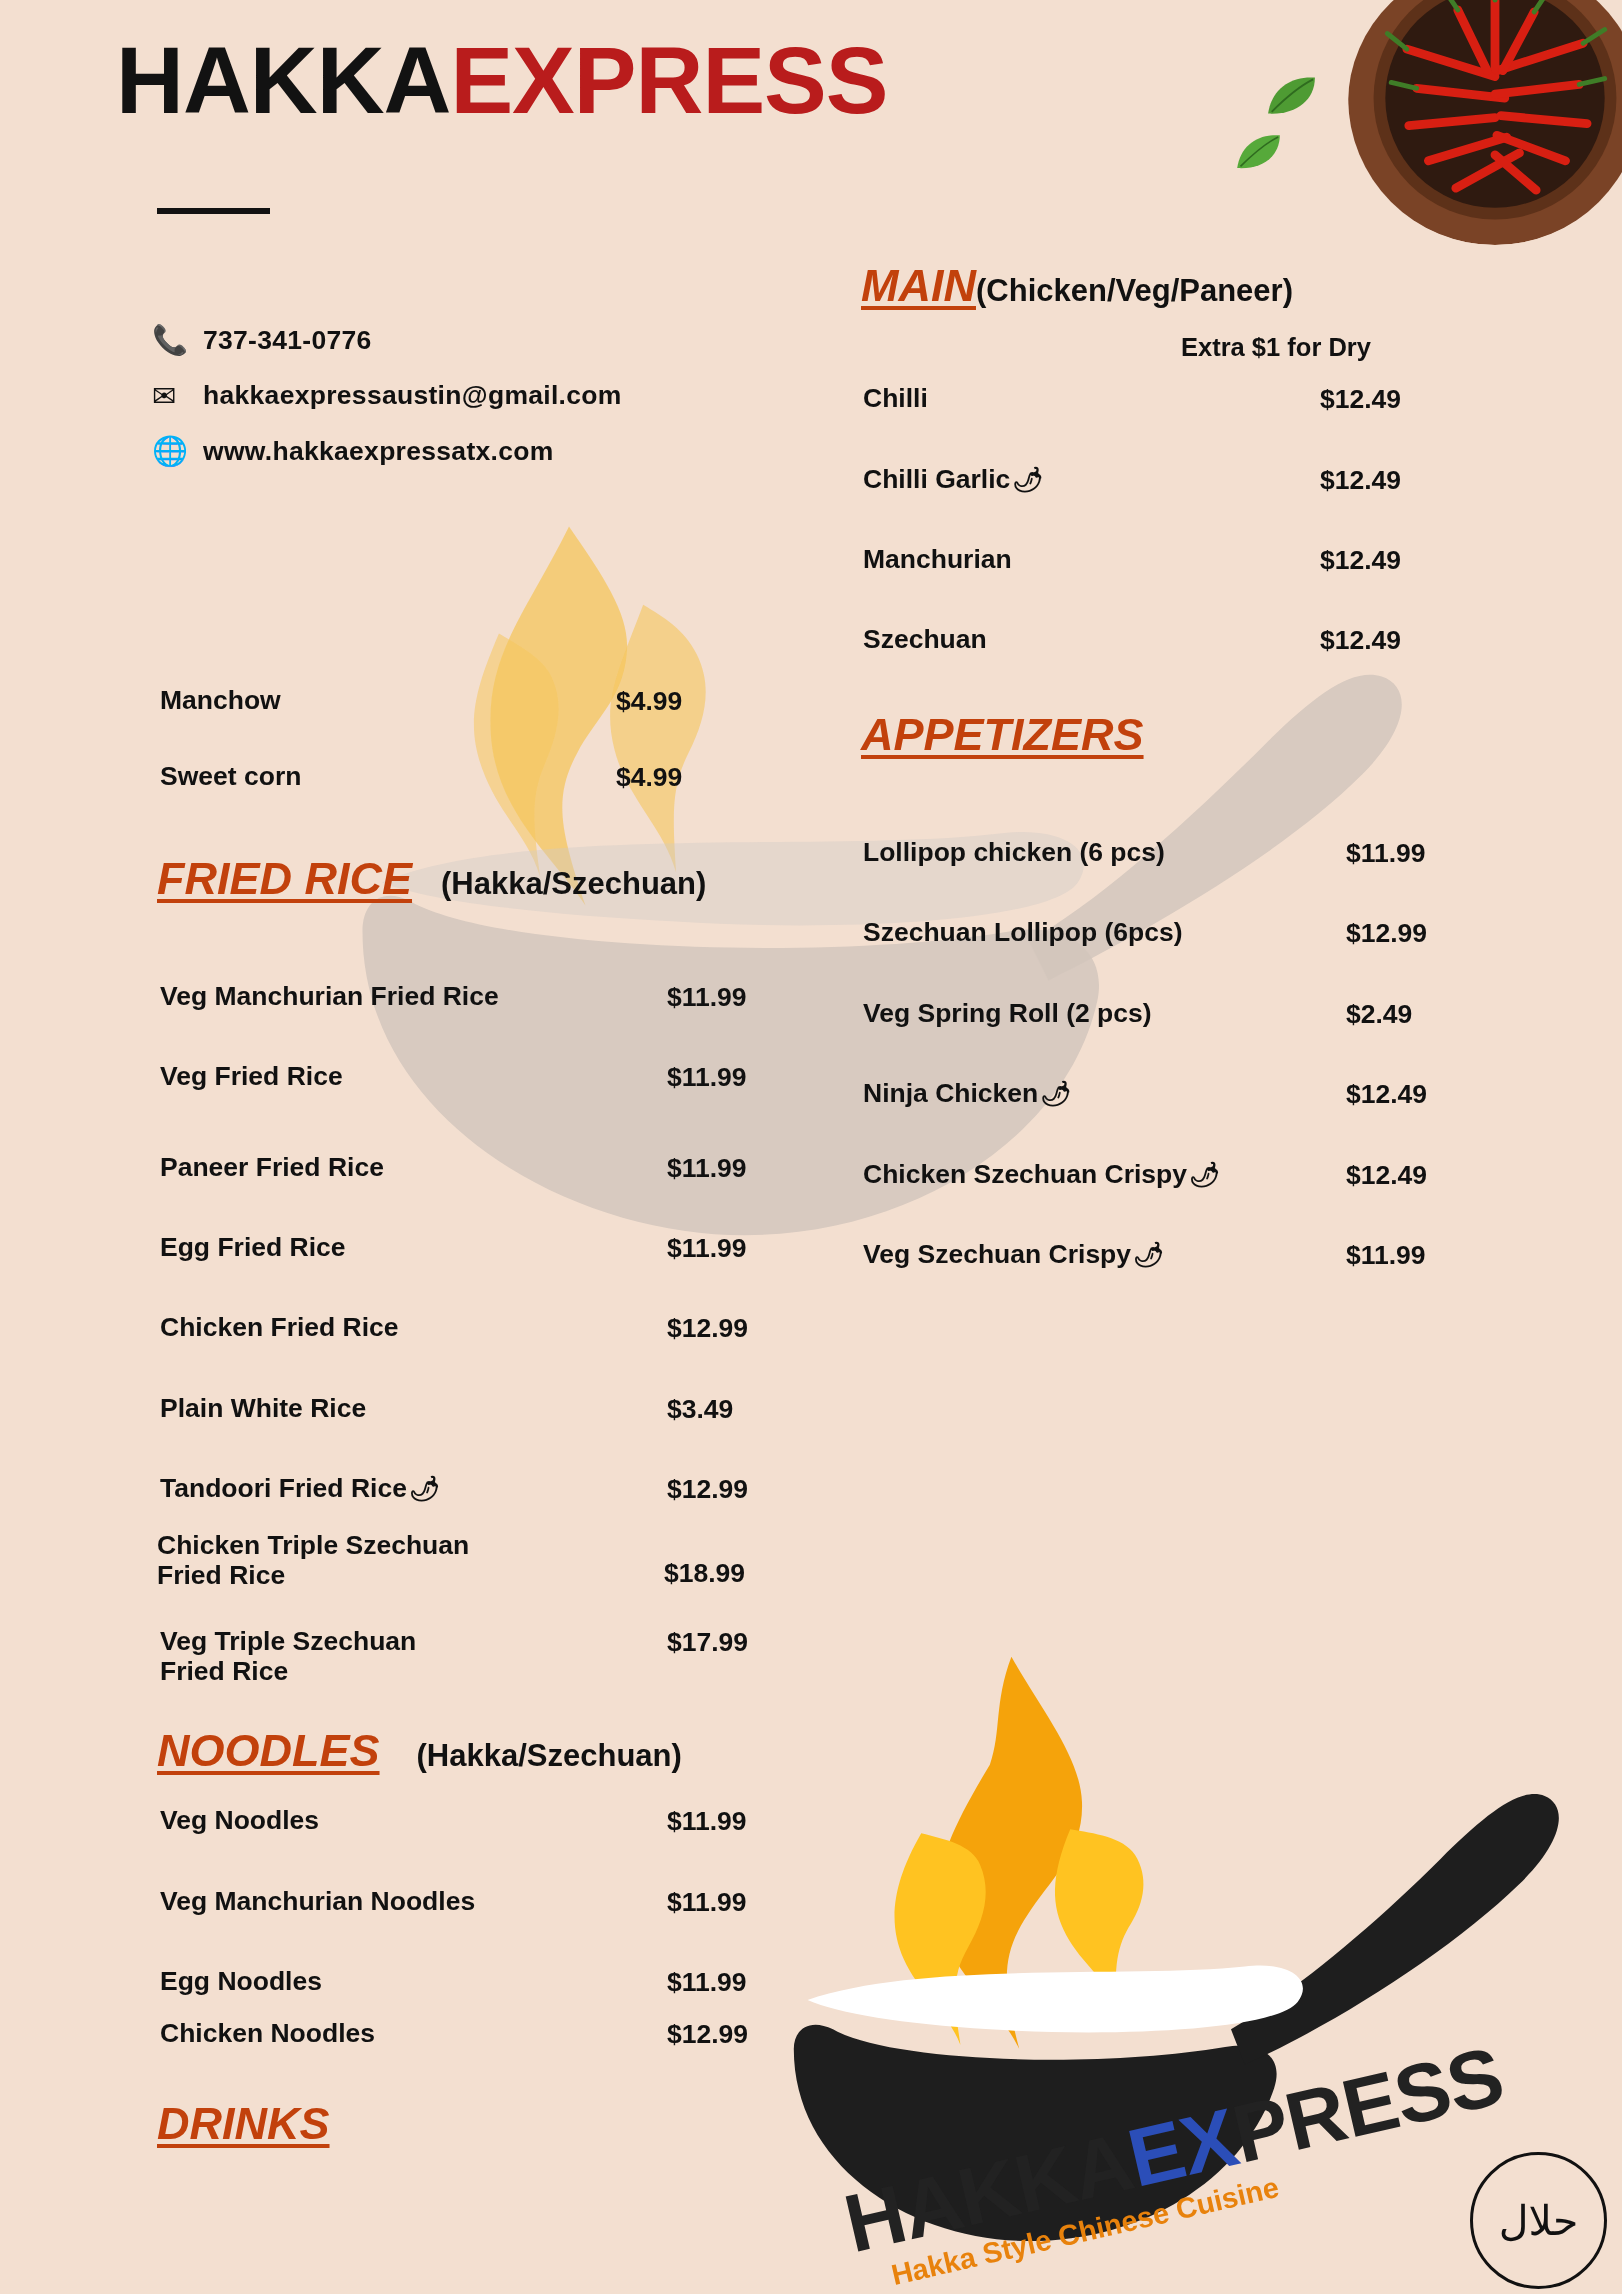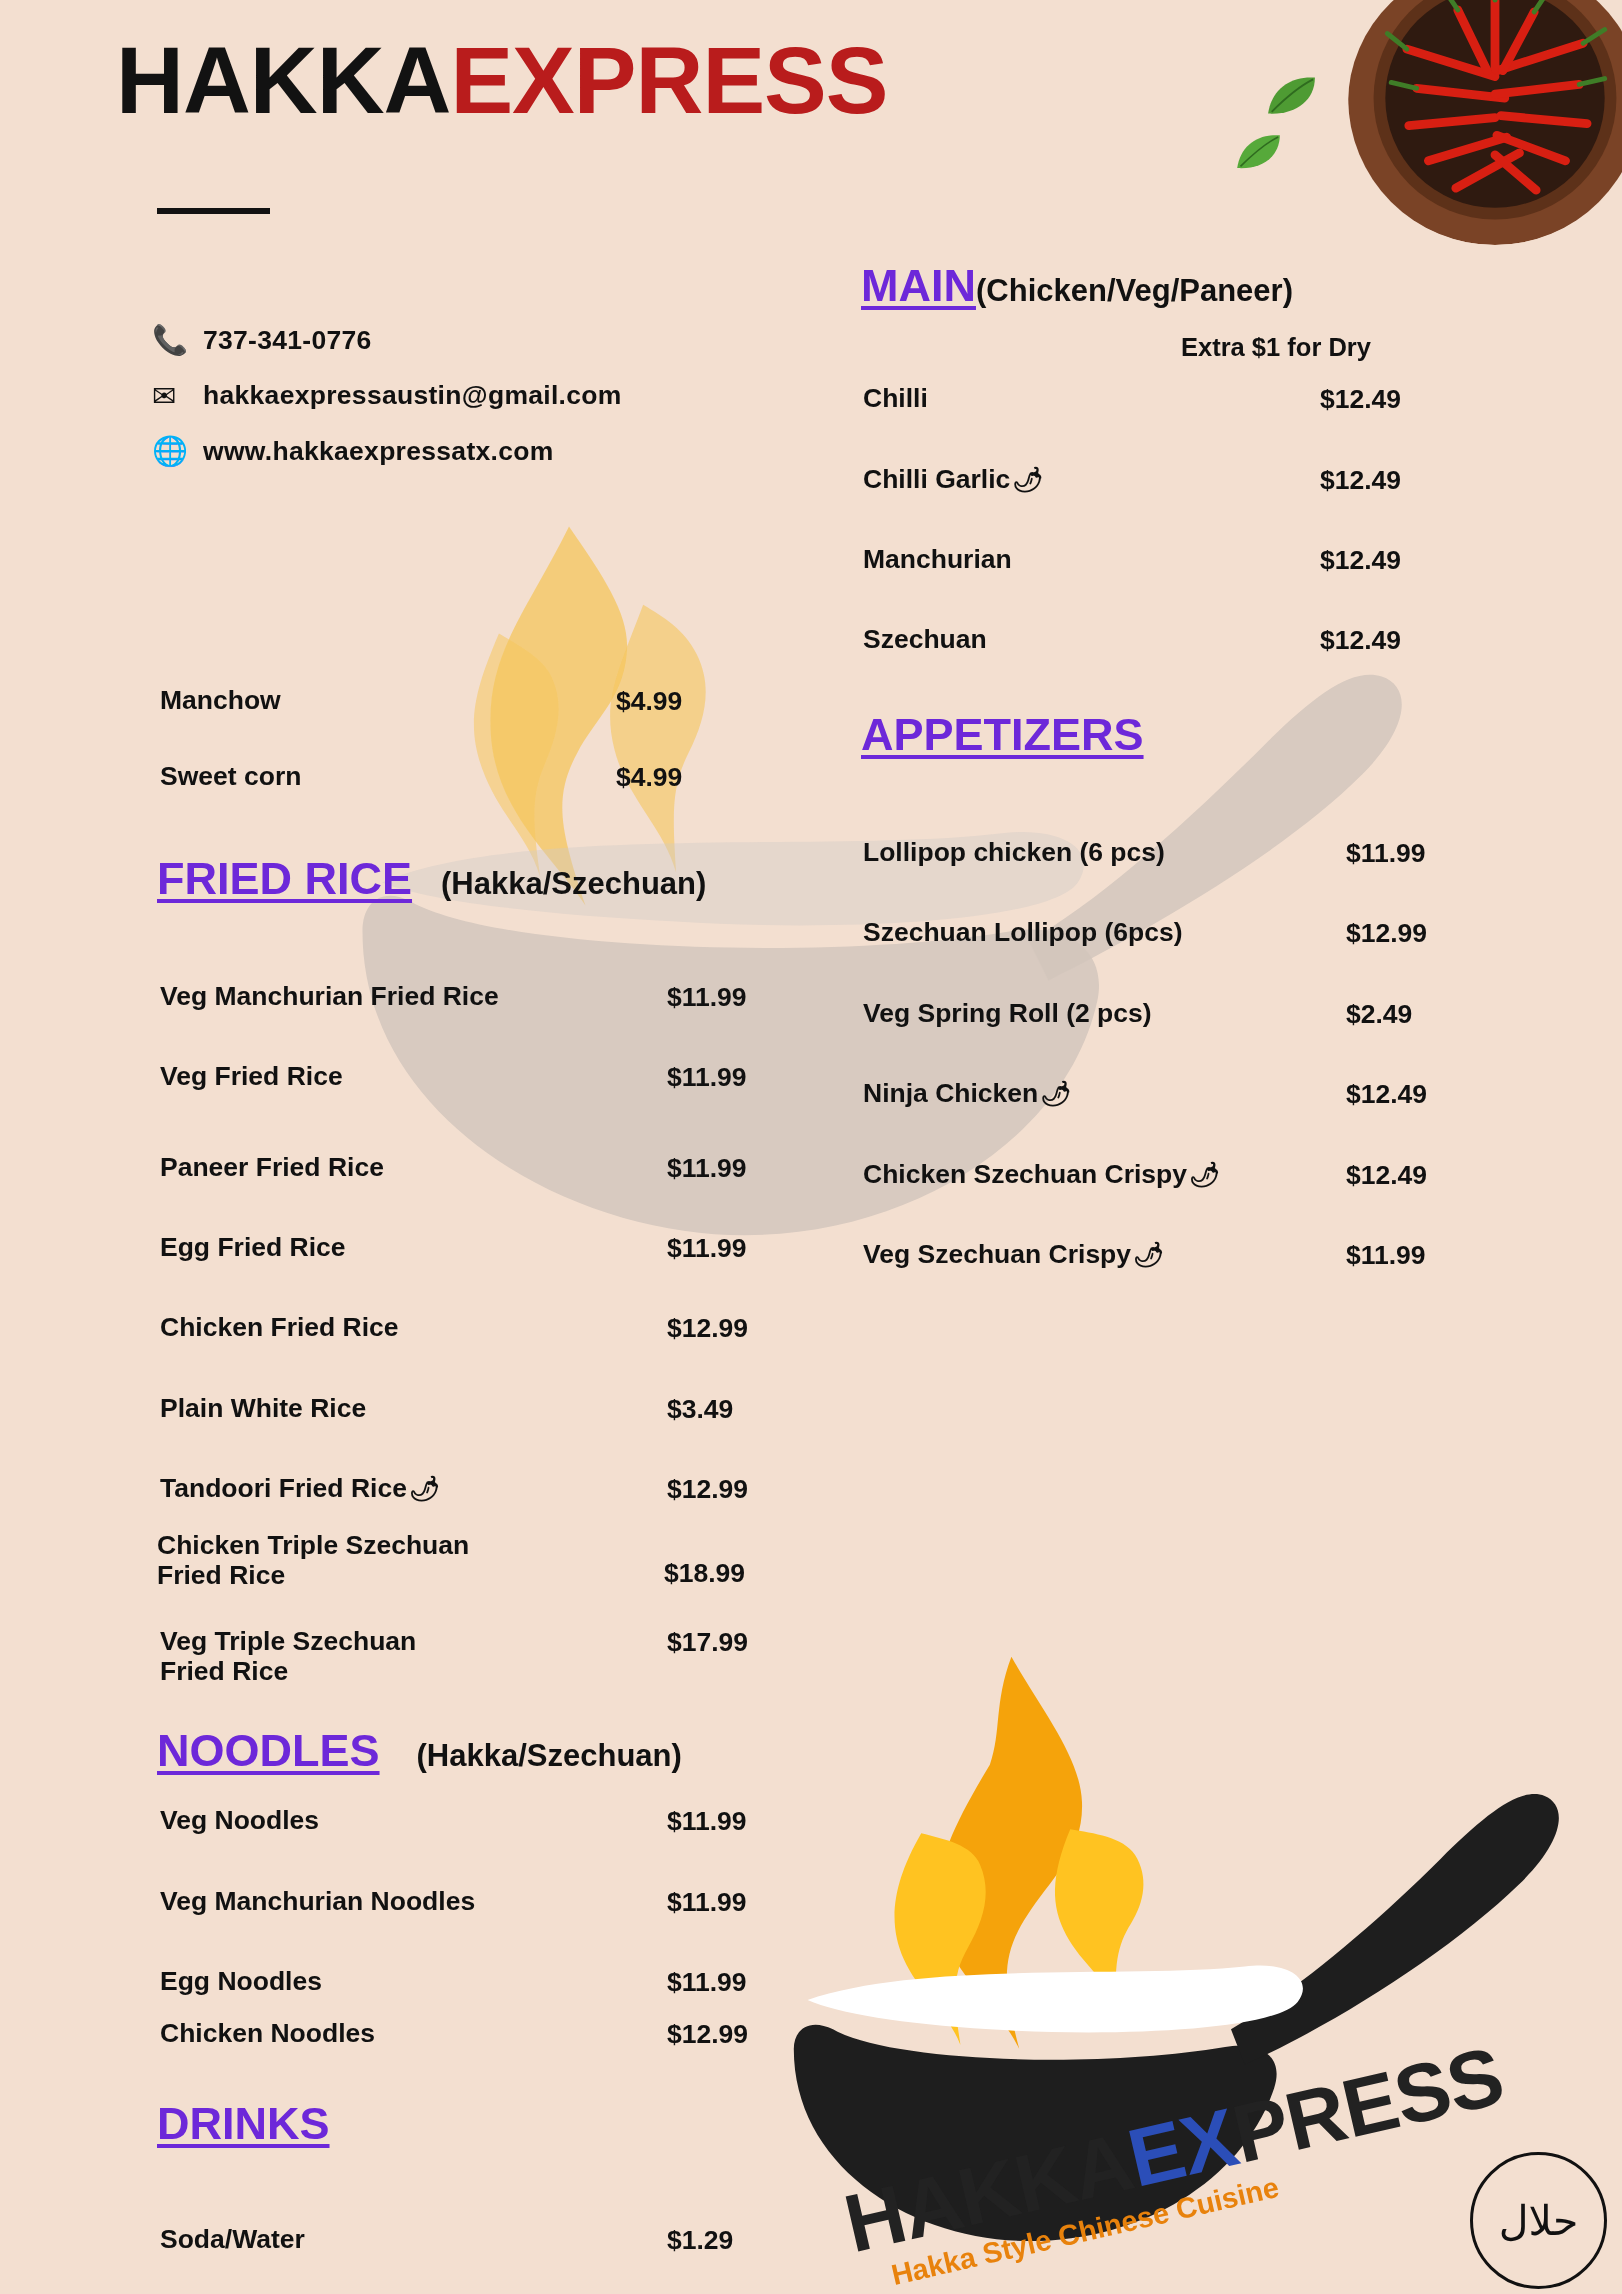--- a/index.html
+++ b/index.html
@@ -52,22 +52,22 @@
   .contact-row { display: flex; align-items: center; margin-bottom: 21.6px; }
   .contact-row .ic { width: 51px; font-size: 29px; color: #111; display: flex; align-items: center; }
   .contact-row .tx { font-size: 26.5px; font-weight: bold; color: #111; letter-spacing: 0.3px; }
 
   
   .sec-head {
     position: absolute;
     display: flex; align-items: baseline; white-space: nowrap;
   }
   .sec-head .main-t {
-    font-size: 45px; font-weight: bold; color: #6d28d9;
-    text-decoration: underline; text-underline-offset: 4.9px; text-decoration-thickness: 3.9px;
+    font-size: 45px; font-weight: bold; color: #c2410c;
+    text-decoration: underline; text-underline-offset: 4.9px; text-decoration-thickness: 3.9px; font-style: italic;
   }
   .sec-head .sub-t { font-size: 31px; font-weight: bold; color: #111; margin-left: 13.7px; }
   .sec-head .sub-t.tight { margin-left: 0; }
 
   
   .item {
     position: absolute;
     display: flex; align-items: flex-start;
     font-size: 26.5px; font-weight: bold; color: #111;
   }
@@ -250,24 +250,20 @@
     <span class="pr" style="left:507px;">$11.99</span>
   </div>
   <div class="item" style="left:160px; top:1995px; width:627px;margin-top:24px;">
     <span class="nm">Chicken Noodles</span>
     <span class="pr" style="left:507px;">$12.99</span>
   </div>
 
   <div class="sec-head" style="left:157px; top:2098px;">
     <span class="main-t">DRINKS</span>
   </div>
-  <div class="item" style="left:160px; top:2225px; width:627px;">
-    <span class="nm">Soda/Water</span>
-    <span class="pr" style="left:507px;">$1.29</span>
-  </div>
 
   <div class="sec-head" style="left:861px; top:260px;">
     <span class="main-t">MAIN</span>
     <span class="sub-t tight">(Chicken/Veg/Paneer)</span>
   </div>
   <div class="note" style="left:1181px; top:333px;">Extra $1 for Dry</div>
 
   <div class="item" style="left:863px; top:384px; width:627px;">
     <span class="nm">Chilli</span>
     <span class="pr" style="left:457px;">$12.49</span>

